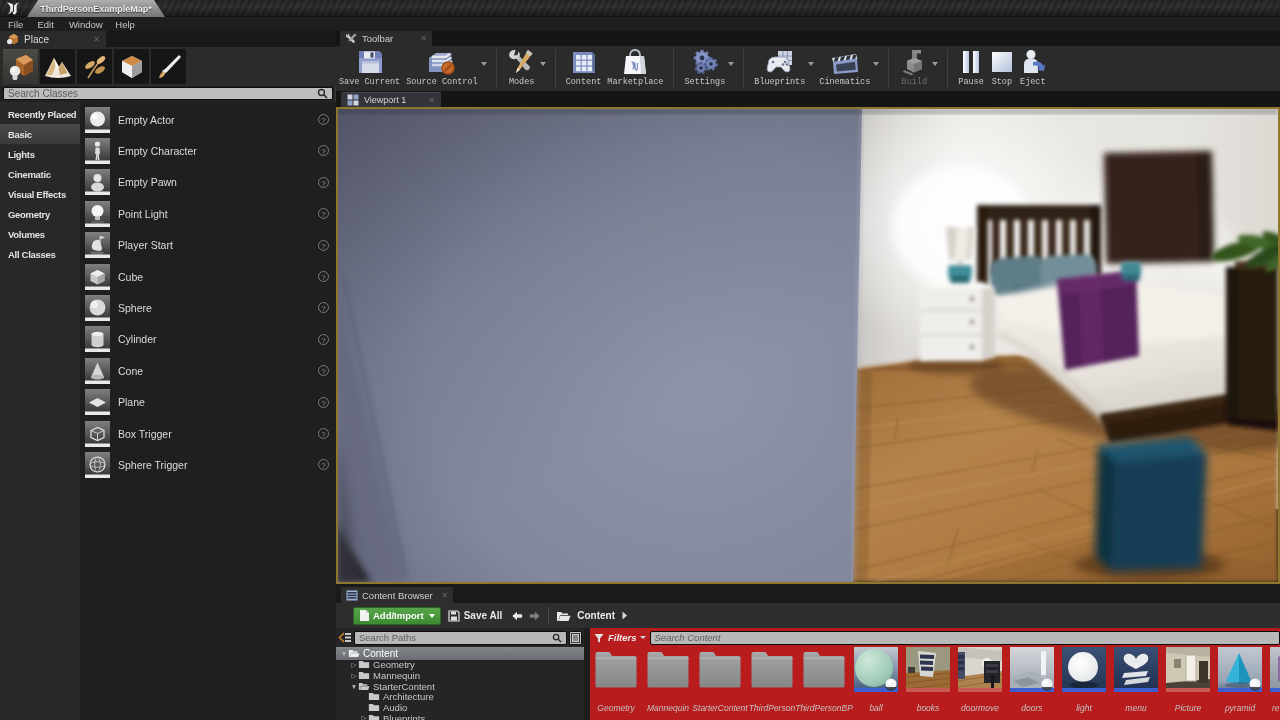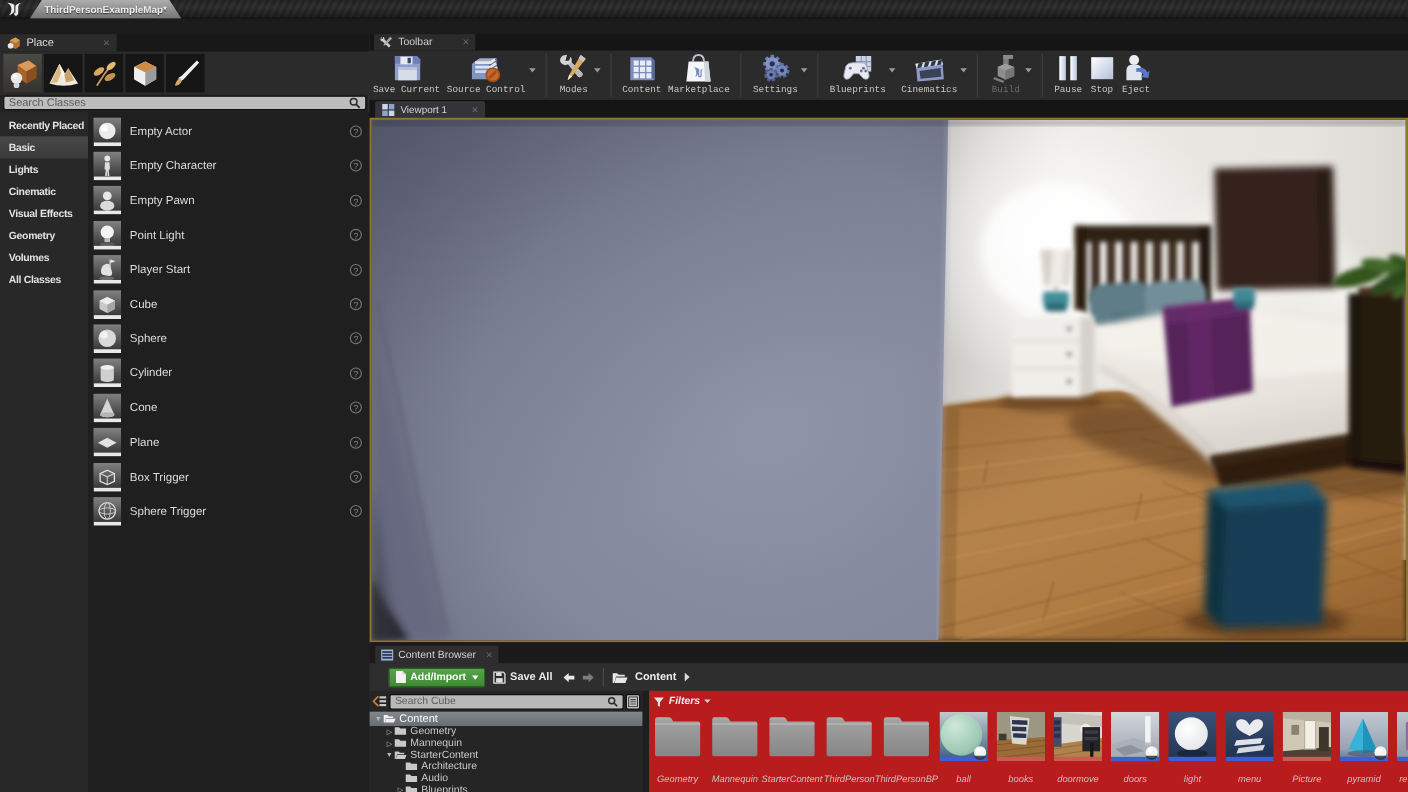--- a/index.html
+++ b/index.html
@@ -136,20 +136,26 @@
 
 <div id="stage">
 
   <div id="titlebar" class="abs">
     <div class="shade"></div>
   </div>
   <svg id="ue-logo" class="abs" viewBox="0 0 20 17">
     <path d="M3.6 2.6 Q7.4 4.6 7.4 8.6 Q7.4 12 5 14.2 Q8.2 13.4 9.4 10.6 L9.4 11.9 Q10.3 14.6 11.3 14.6 Q12.4 14.6 13.6 12.2 L13.6 6.2 Q13.6 4.2 16.4 2.6 Q12.5 3.1 11 5.7 L11 11.5 Q10.8 12.2 10.5 12.2 Q10.2 12.2 10 11.5 L10 4.4 Q7.4 2.8 3.6 2.6 Z" fill="#ebebeb"></path>
   </svg>
   <div id="doc-tab" class="abs">ThirdPersonExampleMap*</div>
+  <div id="menubar" class="abs">
+    <span style="margin-left:8px;width:25px">File</span>
+    <span style="width:27px">Edit</span>
+    <span style="width:42px">Window</span>
+    <span>Help</span>
+  </div>
 
   <div id="place-panel" class="abs">
     <div id="place-tabstrip" class="abs">
       <div id="place-tab">
         <svg width="13" height="13" viewBox="0 0 13 13">
           <path d="M3 3.5 L8 1 L12 3.5 L12 9 L8 11.5 L3 9 Z" fill="#b57233"></path>
           <path d="M8 1 L12 3.5 L8 6 L3 3.5 Z" fill="#d89a55"></path>
           <circle cx="3.6" cy="8.6" r="2.6" fill="#e6e6e6"></circle>
         </svg>
         <span>Place</span>
@@ -912,21 +918,21 @@
     <div id="cb-body" class="abs">
       <div id="cb-left">
         <div id="sp-row">
           <svg width="14" height="13" viewBox="0 0 14 13">
             <path d="M6 2 L1.5 6.5 L6 11" fill="none" stroke="#c87f33" stroke-width="1.6"></path>
             <rect x="7" y="2" width="6" height="2" fill="#c9c9c9"></rect>
             <rect x="7" y="5.5" width="6" height="2" fill="#c9c9c9"></rect>
             <rect x="7" y="9" width="6" height="2" fill="#c9c9c9"></rect>
           </svg>
           <div id="sp-input">
-            <span>Search Cube</span>
+            <span>Search Paths</span>
             <svg class="mag" width="10" height="10" viewBox="0 0 11 11">
               <circle cx="4.5" cy="4.5" r="3" fill="none" stroke="#2a2a2a" stroke-width="1.4"></circle>
               <line x1="6.8" y1="6.8" x2="10" y2="10" stroke="#2a2a2a" stroke-width="1.6"></line>
             </svg>
           </div>
           <div id="sp-toggle">
             <svg width="9" height="10" viewBox="0 0 9 10">
               <rect x="0.5" y="0.5" width="8" height="9" fill="none" stroke="#333" stroke-width="1"></rect>
               <line x1="2" y1="3" x2="7" y2="3" stroke="#444"></line>
               <line x1="2" y1="5" x2="7" y2="5" stroke="#444"></line>
@@ -990,20 +996,23 @@
       </div>
       <div id="cb-splitter"></div>
       <div id="cb-right">
         <div id="filter-row">
           <svg width="10" height="10" viewBox="0 0 10 10" style="margin-left:4px">
             <path d="M0.5 1 L9.5 1 L6 5.5 L6 9.5 L4 8.5 L4 5.5 Z" fill="#e3e3e3"></path>
           </svg>
           <div id="filters-btn">
             <span>Filters</span>
             <span class="caret"></span>
+          </div>
+          <div id="sc-input">
+            <span>Search Content</span>
           </div>
         </div>
         <div id="asset-grid">
             <div class="tile">
               <div class="thumb"><svg width="44" height="45" viewBox="0 0 44 45">
                   <defs>
                     <linearGradient id="fg" x1="0" y1="0" x2="0" y2="1">
                       <stop offset="0" stop-color="#b0b0b0"></stop>
                       <stop offset="0.08" stop-color="#a2a2a2"></stop>
                       <stop offset="1" stop-color="#868686"></stop>

